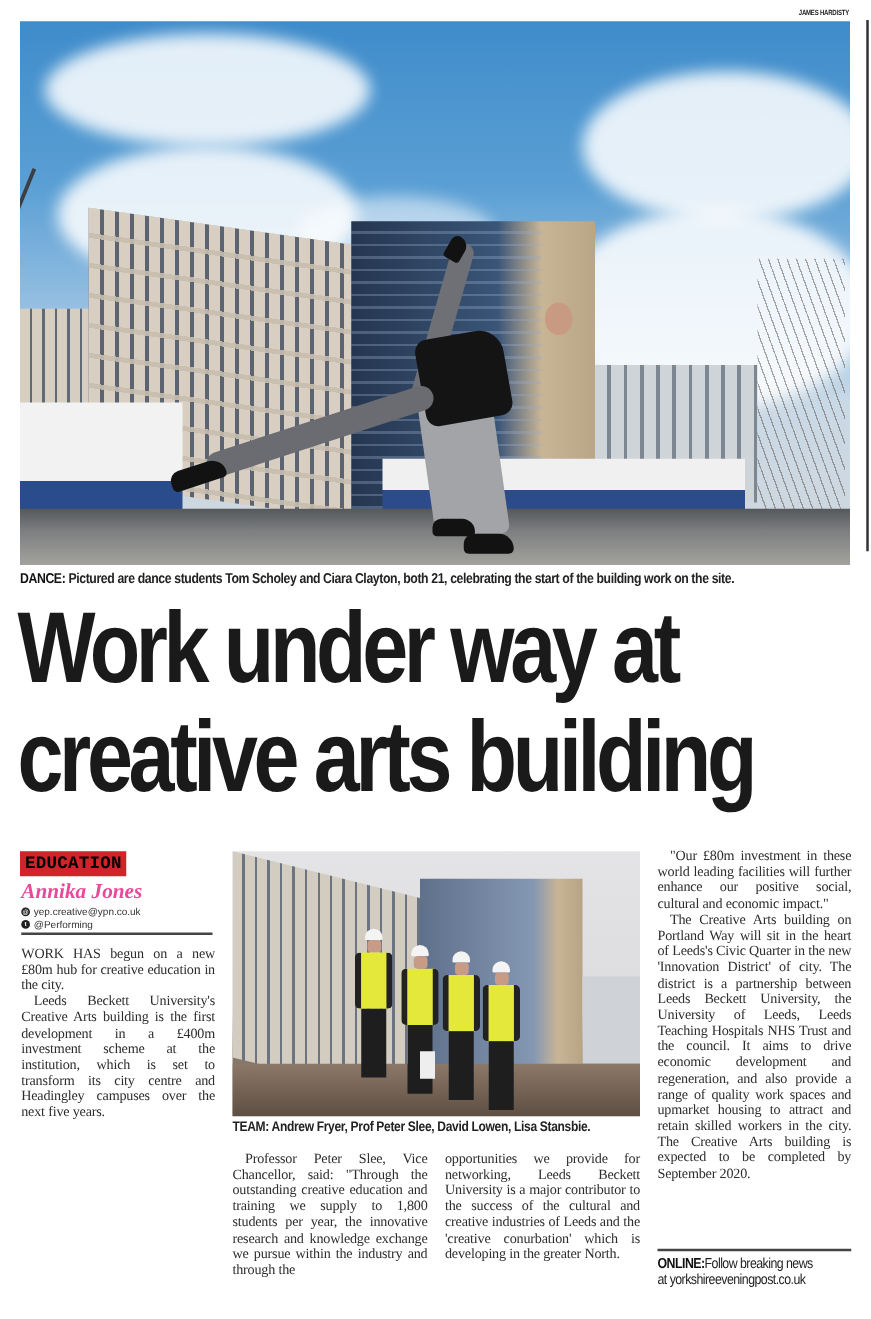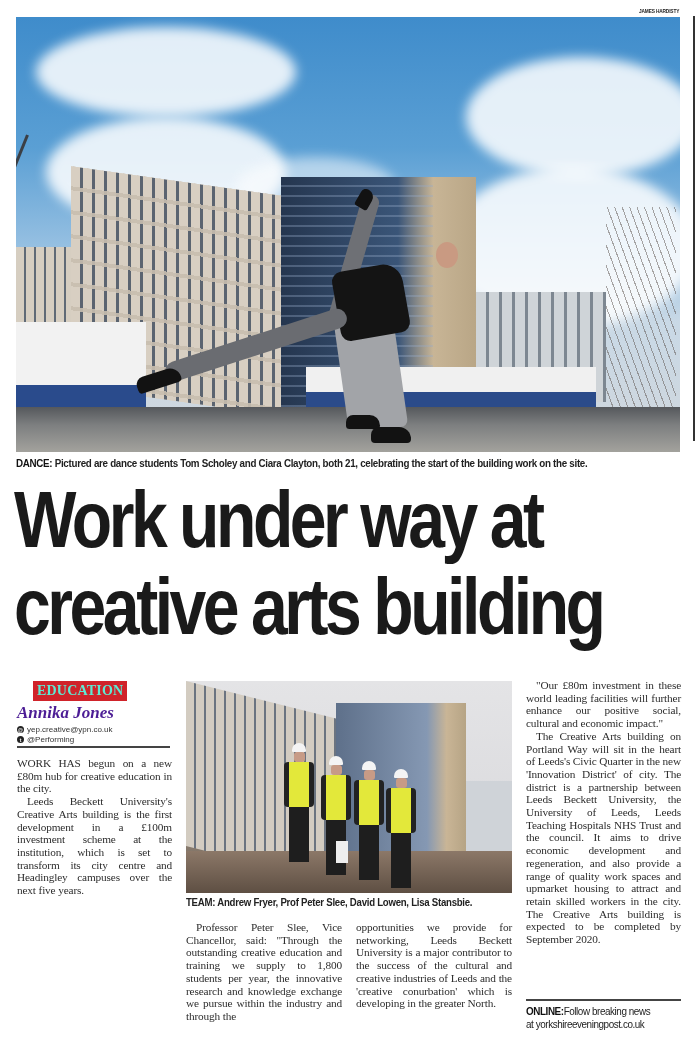--- a/index.html
+++ b/index.html
@@ -41,22 +41,22 @@
   .dancer-f-leg-up { position: absolute; left: 328px; top: 175px; width: 18px; height: 140px; background: #6e7075; transform: rotate(16deg); border-radius: 8px; }
   .dancer-f-leg-out { position: absolute; left: 145px; top: 318px; width: 190px; height: 20px; background: #6a6c71; transform: rotate(-18deg); border-radius: 10px; }
   .shoe { position: absolute; background: #121212; border-radius: 8px 12px 4px 4px; }
 
   .cap-main { position: absolute; left: 16px; top: 457px; font-family: "Liberation Sans", sans-serif; font-size: 11.4px; font-weight: bold; color: #222; letter-spacing: -0.35px; white-space: nowrap; transform: scaleX(0.86); transform-origin: left; }
   .cap-main .lead { color: #111; }
 
   .headline { position: absolute; left: 14px; top: 476px; font-family: "Liberation Sans", sans-serif; font-weight: bold; color: #1a1a1a; font-size: 76px; line-height: 82px; letter-spacing: -4px; transform: scaleX(0.87) scaleY(1.06); transform-origin: left top; white-space: nowrap; }
 
   
-  .kicker { position: absolute; left: 33px; top: 681px; background: #d0232a; color: #5eead4; font-family: Liberation Serif, serif; font-weight: bold; font-size: 14px; padding: 2px 4px; letter-spacing: 0.2px; }
-  .byline { position: absolute; left: 17px; top: 703px; font-family: "Liberation Serif", serif; font-style: italic; font-weight: bold; font-size: 17px; color: #4c1d95; }
+  .kicker { position: absolute; left: 16px; top: 681px; background: #d0232a; color: #000000; font-family: Liberation Mono, monospace; font-weight: bold; font-size: 14px; padding: 2px 4px; letter-spacing: 0.2px; }
+  .byline { position: absolute; left: 17px; top: 703px; font-family: "Liberation Serif", serif; font-style: italic; font-weight: bold; font-size: 17px; color: #ec4899; }
   .contact { position: absolute; left: 17px; font-family: "Liberation Sans", sans-serif; font-size: 8px; color: #333; display: flex; align-items: center; gap: 3px; }
   .contact .dot { width: 7px; height: 7px; border-radius: 50%; background: #222; color: #fff; font-size: 5px; display: inline-flex; align-items: center; justify-content: center; font-weight: bold; }
   .rule-l { position: absolute; left: 17px; top: 746px; width: 153px; height: 2px; background: #444; }
 
   .col { position: absolute; font-size: 11.3px; line-height: 12.7px; color: #2d2d2d; text-align: justify; letter-spacing: -0.15px; }
   .col p { text-indent: 10px; }
   .col p.first { text-indent: 0; }
 
   
   .team-photo { position: absolute; left: 186px; top: 681px; width: 326px; height: 212px; overflow: hidden;
@@ -126,21 +126,21 @@
   <span>yep.creative@ypn.co.uk</span>
 </div>
 <div class="contact" style="top:735px;">
   <span class="dot">t</span>
   <span>@Performing</span>
 </div>
 <div class="rule-l"></div>
 
 <div class="col" style="left:17px;top:757px;width:155px;">
   <p class="first">WORK HAS begun on a new £80m hub for creative education in the city.</p>
-  <p>Leeds Beckett University's Creative Arts building is the first development in a £100m investment scheme at the institution, which is set to transform its city centre and Headingley campuses over the next five years.</p>
+  <p>Leeds Beckett University's Creative Arts building is the first development in a £400m investment scheme at the institution, which is set to transform its city centre and Headingley campuses over the next five years.</p>
 </div>
 
 <div class="team-photo" title="Four people in hi-vis vests and hard hats with a spade on a building site">
   <div class="tp-bldg1"></div>
   <div class="tp-bldg2"></div>
   <div class="tp-bldg3"></div>
   <div class="tp-ground"></div>
   <div class="person" style="left:98px;top:62px;">
       <div class="hat"></div>
       <div class="face"></div>

